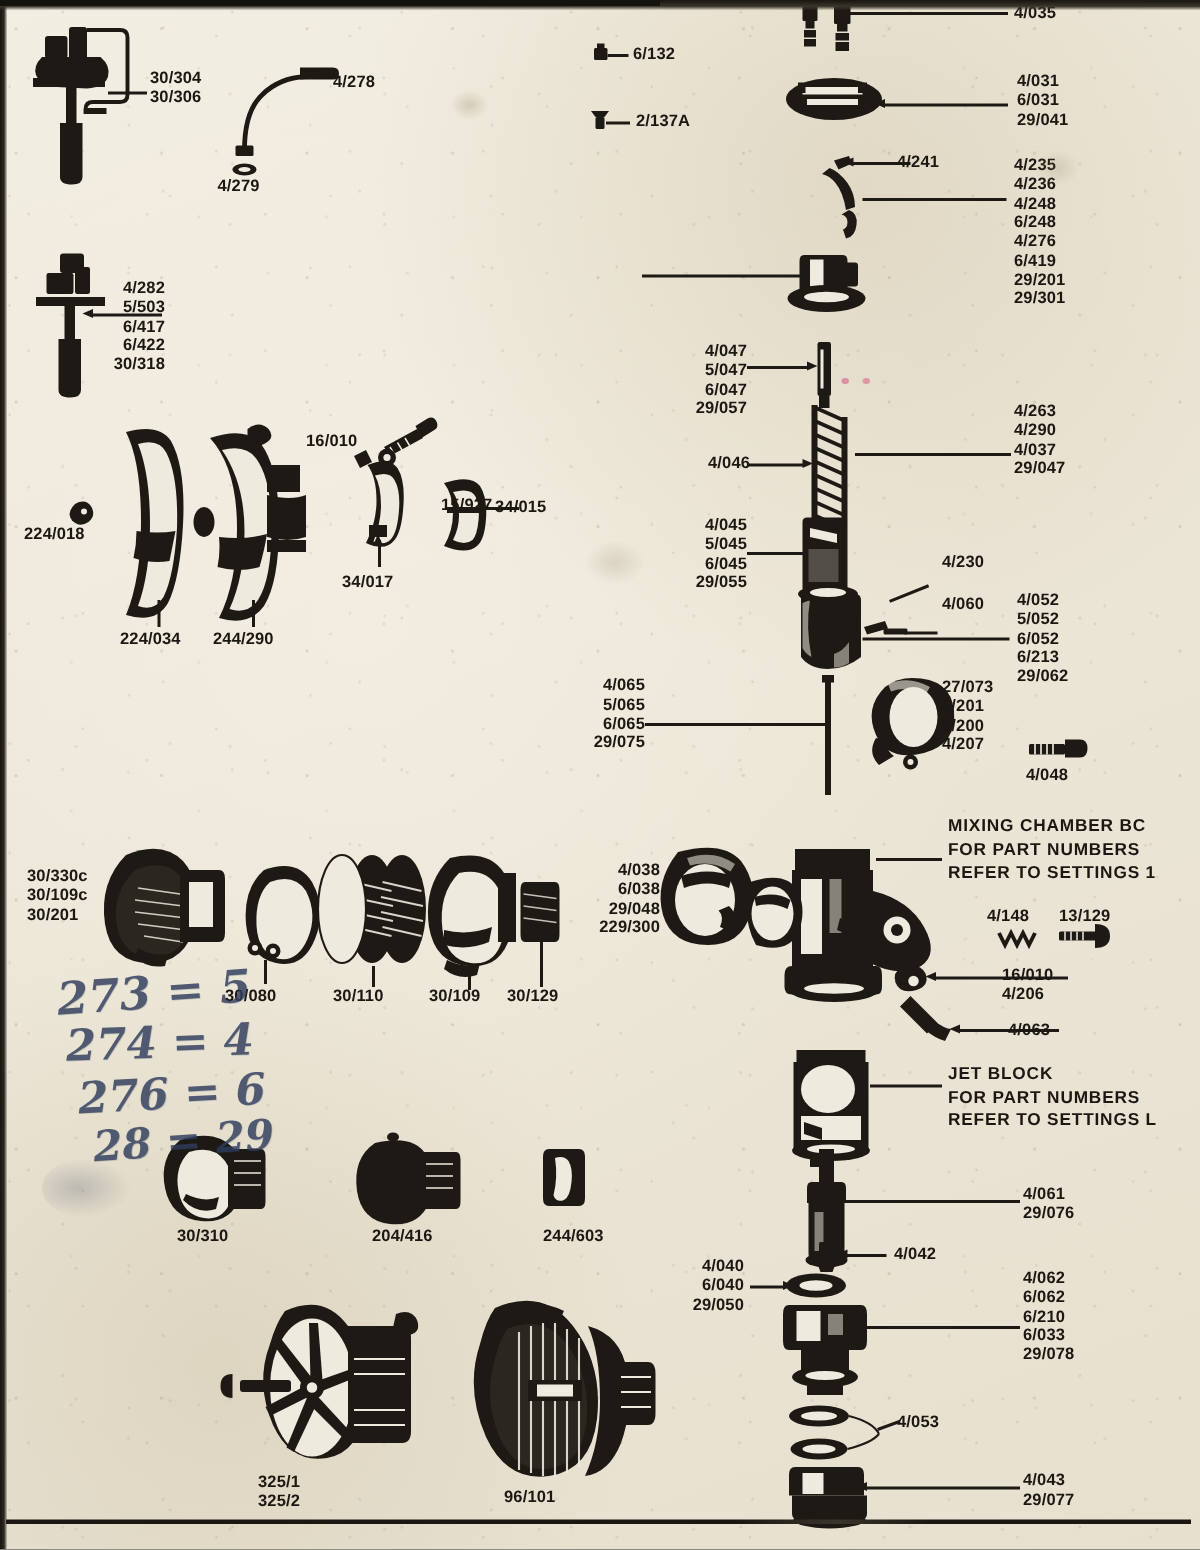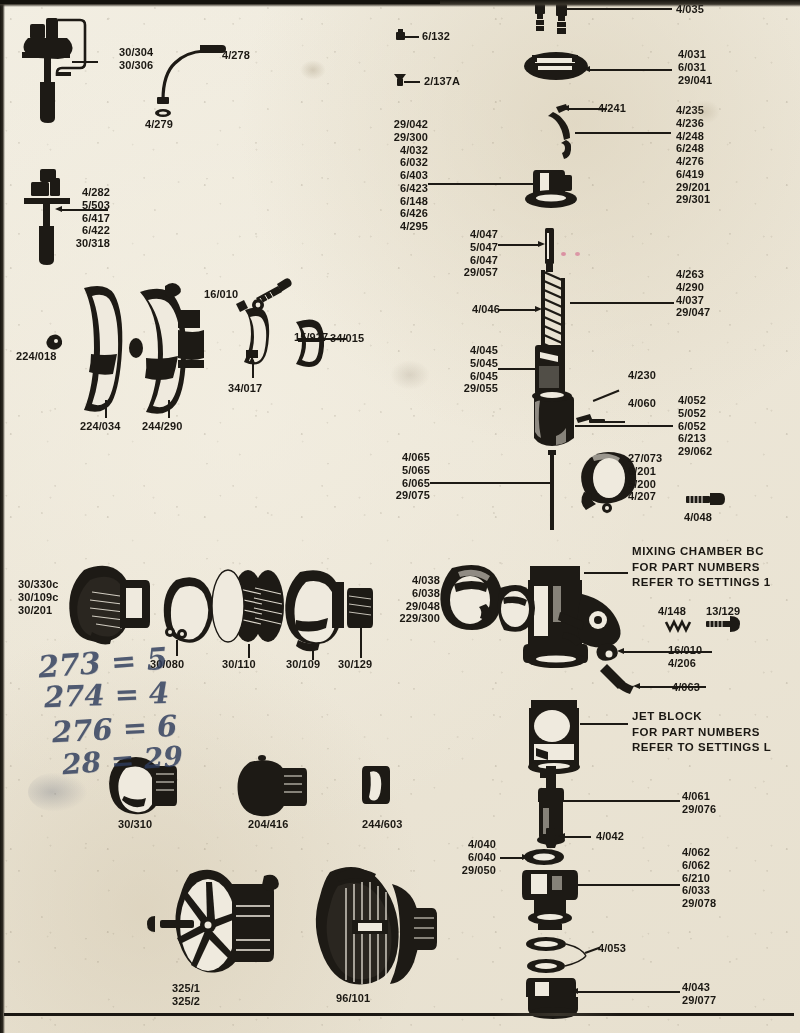--- a/index.html
+++ b/index.html
@@ -531,21 +531,21 @@
   <div class="lead" style="left:168px;top:400px;width:1.5px;height:18px;"></div>
   <div class="lead" style="left:252px;top:360px;width:1.5px;height:18px;"></div>
   <div class="arrow u" style="left:249px;top:356px;"></div>
   <div class="lead" style="left:176px;top:640px;width:1.5px;height:16px;"></div>
   <div class="lead" style="left:248px;top:644px;width:1.5px;height:14px;"></div>
   <div class="lead" style="left:312px;top:648px;width:1.5px;height:12px;"></div>
   <div class="lead" style="left:360px;top:628px;width:1.5px;height:30px;"></div>
   <div class="lead" style="left:163px;top:118px;width:1.5px;height:0px;"></div>
   <div class="lead" style="left:322px;top:338px;width:24px;"></div>
 
-  <div class="txt pn" style="left:100px;top:46px;margin-left:19px;">30/304
+  <div class="txt pn" style="left:100px;top:46px;">30/304
 30/306</div>
   <div class="txt pn" style="left:222px;top:49px;">4/278</div>
   <div class="txt pn c" style="left:145px;top:118px;">4/279</div>
   <div class="txt pn r" style="left:62px;top:186px;width:48px;">4/282
 5/503
 6/417
 6/422
 30/318</div>
 
   <div class="txt pn" style="left:422px;top:30px;">6/132</div>
@@ -556,29 +556,20 @@
 29/041</div>
   <div class="txt pn" style="left:598px;top:102px;">4/241</div>
   <div class="txt pn" style="left:676px;top:104px;">4/235
 4/236
 4/248
 6/248
 4/276
 6/419
 29/201
 29/301</div>
-  <div class="txt pn r" style="left:380px;top:118px;width:48px;">29/042
-29/300
-4/032
-6/032
-6/403
-6/423
-6/148
-6/426
-4/295</div>
 
   <div class="txt pn r" style="left:452px;top:228px;width:46px;">4/047
 5/047
 6/047
 29/057</div>
   <div class="txt pn" style="left:472px;top:303px;">4/046</div>
   <div class="txt pn" style="left:676px;top:268px;">4/263
 4/290
 4/037
 29/047</div>

